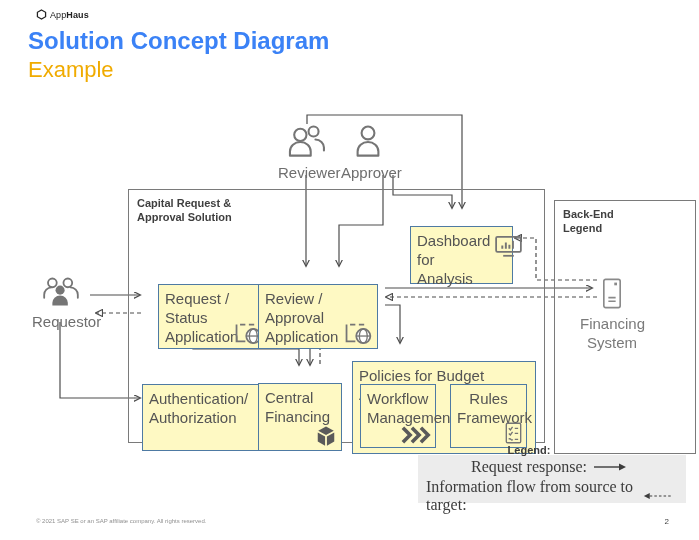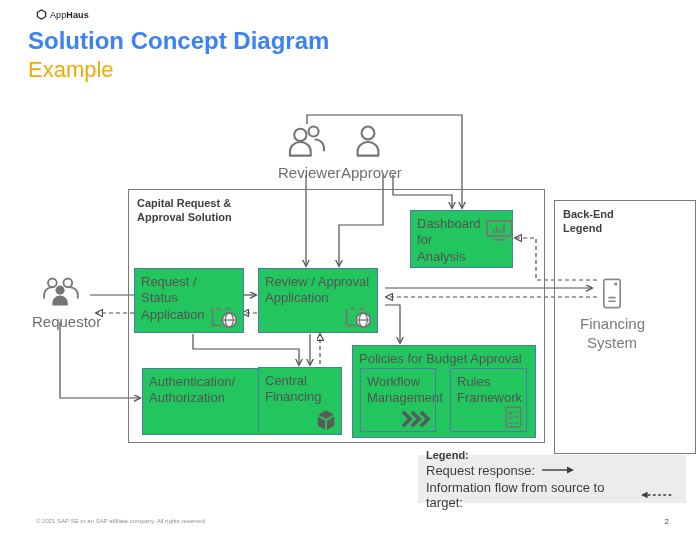--- a/index.html
+++ b/index.html
@@ -25,48 +25,48 @@
   #connectors{position:absolute;left:0;top:0;width:699px;height:540px;z-index:1;pointer-events:none;}
   #connectors path{stroke:var(--connector);fill:none;stroke-width:1.2px;}
   #connectors path.dash{stroke-dasharray:4 3;}
   .ahp{fill:var(--connector);}
   
   .container-box{position:absolute;border:1.5px solid var(--container-border);background:transparent;z-index:1;}
   .container-box .clabel{position:absolute;left:8px;top:6px;font-size:11px;font-weight:700;color:#3F3F3F;line-height:1.3;}
   .solution-box{left:128px;top:189px;width:417px;height:254px;}
   .backend-box{left:554px;top:189px;width:142px;height:254px;margin-top:11px;}
   
-  .node{position:absolute;border:1.5px solid var(--node-border);background:#22c55e;z-index:2;
-        font-size:13px;color:#545454;line-height:1.25;padding:5px 6px;}
+  .node{position:absolute;border:1.5px solid var(--node-border);background:#fef9c3;z-index:2;
+        font-size:15px;color:#545454;line-height:1.25;padding:5px 6px;margin-top:16px;}
   .node .corner-icon{position:absolute;right:4px;bottom:3px;line-height:0;}
-  .n-request{left:134px;top:268px;width:110px;height:65px;}
+  .n-request{left:158px;top:268px;width:110px;height:65px;}
   .n-review{left:258px;top:268px;width:120px;height:65px;}
   .n-dashboard{left:410px;top:210px;width:103px;height:58px;display:flex;gap:4px;}
   .n-dashboard .ntext{flex:1;}
   .n-dashboard .nicon{line-height:0;margin-top:3px;}
   .n-auth{left:142px;top:368px;width:118px;height:67px;}
   .n-central{left:258px;top:367px;width:84px;height:68px;}
   .n-policies{left:352px;top:345px;width:184px;height:93px;}
   .n-workflow{left:360px;top:368px;width:76px;height:64px;}
-  .n-rules{left:450px;top:368px;width:77px;height:64px;}
+  .n-rules{left:450px;top:368px;width:77px;height:64px;text-align:center;}
   
   .actor{position:absolute;z-index:2;text-align:center;}
   .actor .alabel{font-size:15px;color:#6E6E6E;margin-top:2px;}
   .a-reviewer{left:278px;top:124px;width:56px;}
   .a-approver{left:341px;top:124px;width:54px;}
   .a-requestor{left:32px;top:276px;width:58px;}
   .a-financing{left:580px;top:278px;width:64px;}
   .a-financing .alabel{color:#7A7A7A;line-height:1.25;}
   
   .legend{position:absolute;left:418px;top:455px;width:268px;height:48px;background:var(--legend-bg);
-          z-index:2;display:flex;flex-direction:column;align-items:flex-start;justify-content:center;
+          z-index:2;display:flex;flex-direction:column;align-items:center;justify-content:center;
           gap:2px;padding:4px 14px 4px 8px;}
   .lrow{display:flex;align-items:center;gap:6px;}
   .ltitle{font-size:11px;font-weight:700;color:#3C3C3C;}
-  .llabel{font-size:13px;color:#3C3C3C;}
+  .llabel{font-size:16px;color:#3C3C3C;font-family:Liberation Serif, serif;}
   .lspacer{display:inline-block;width:34px;height:1px;}
   
   .footer-copy{position:absolute;left:36px;bottom:16px;font-size:6px;color:#919191;z-index:2;}
   .footer-page{position:absolute;right:30px;bottom:14px;font-size:8px;color:#444;z-index:2;}
 </style>
 </head>
 <body>
 
 <div class="stage">
 

